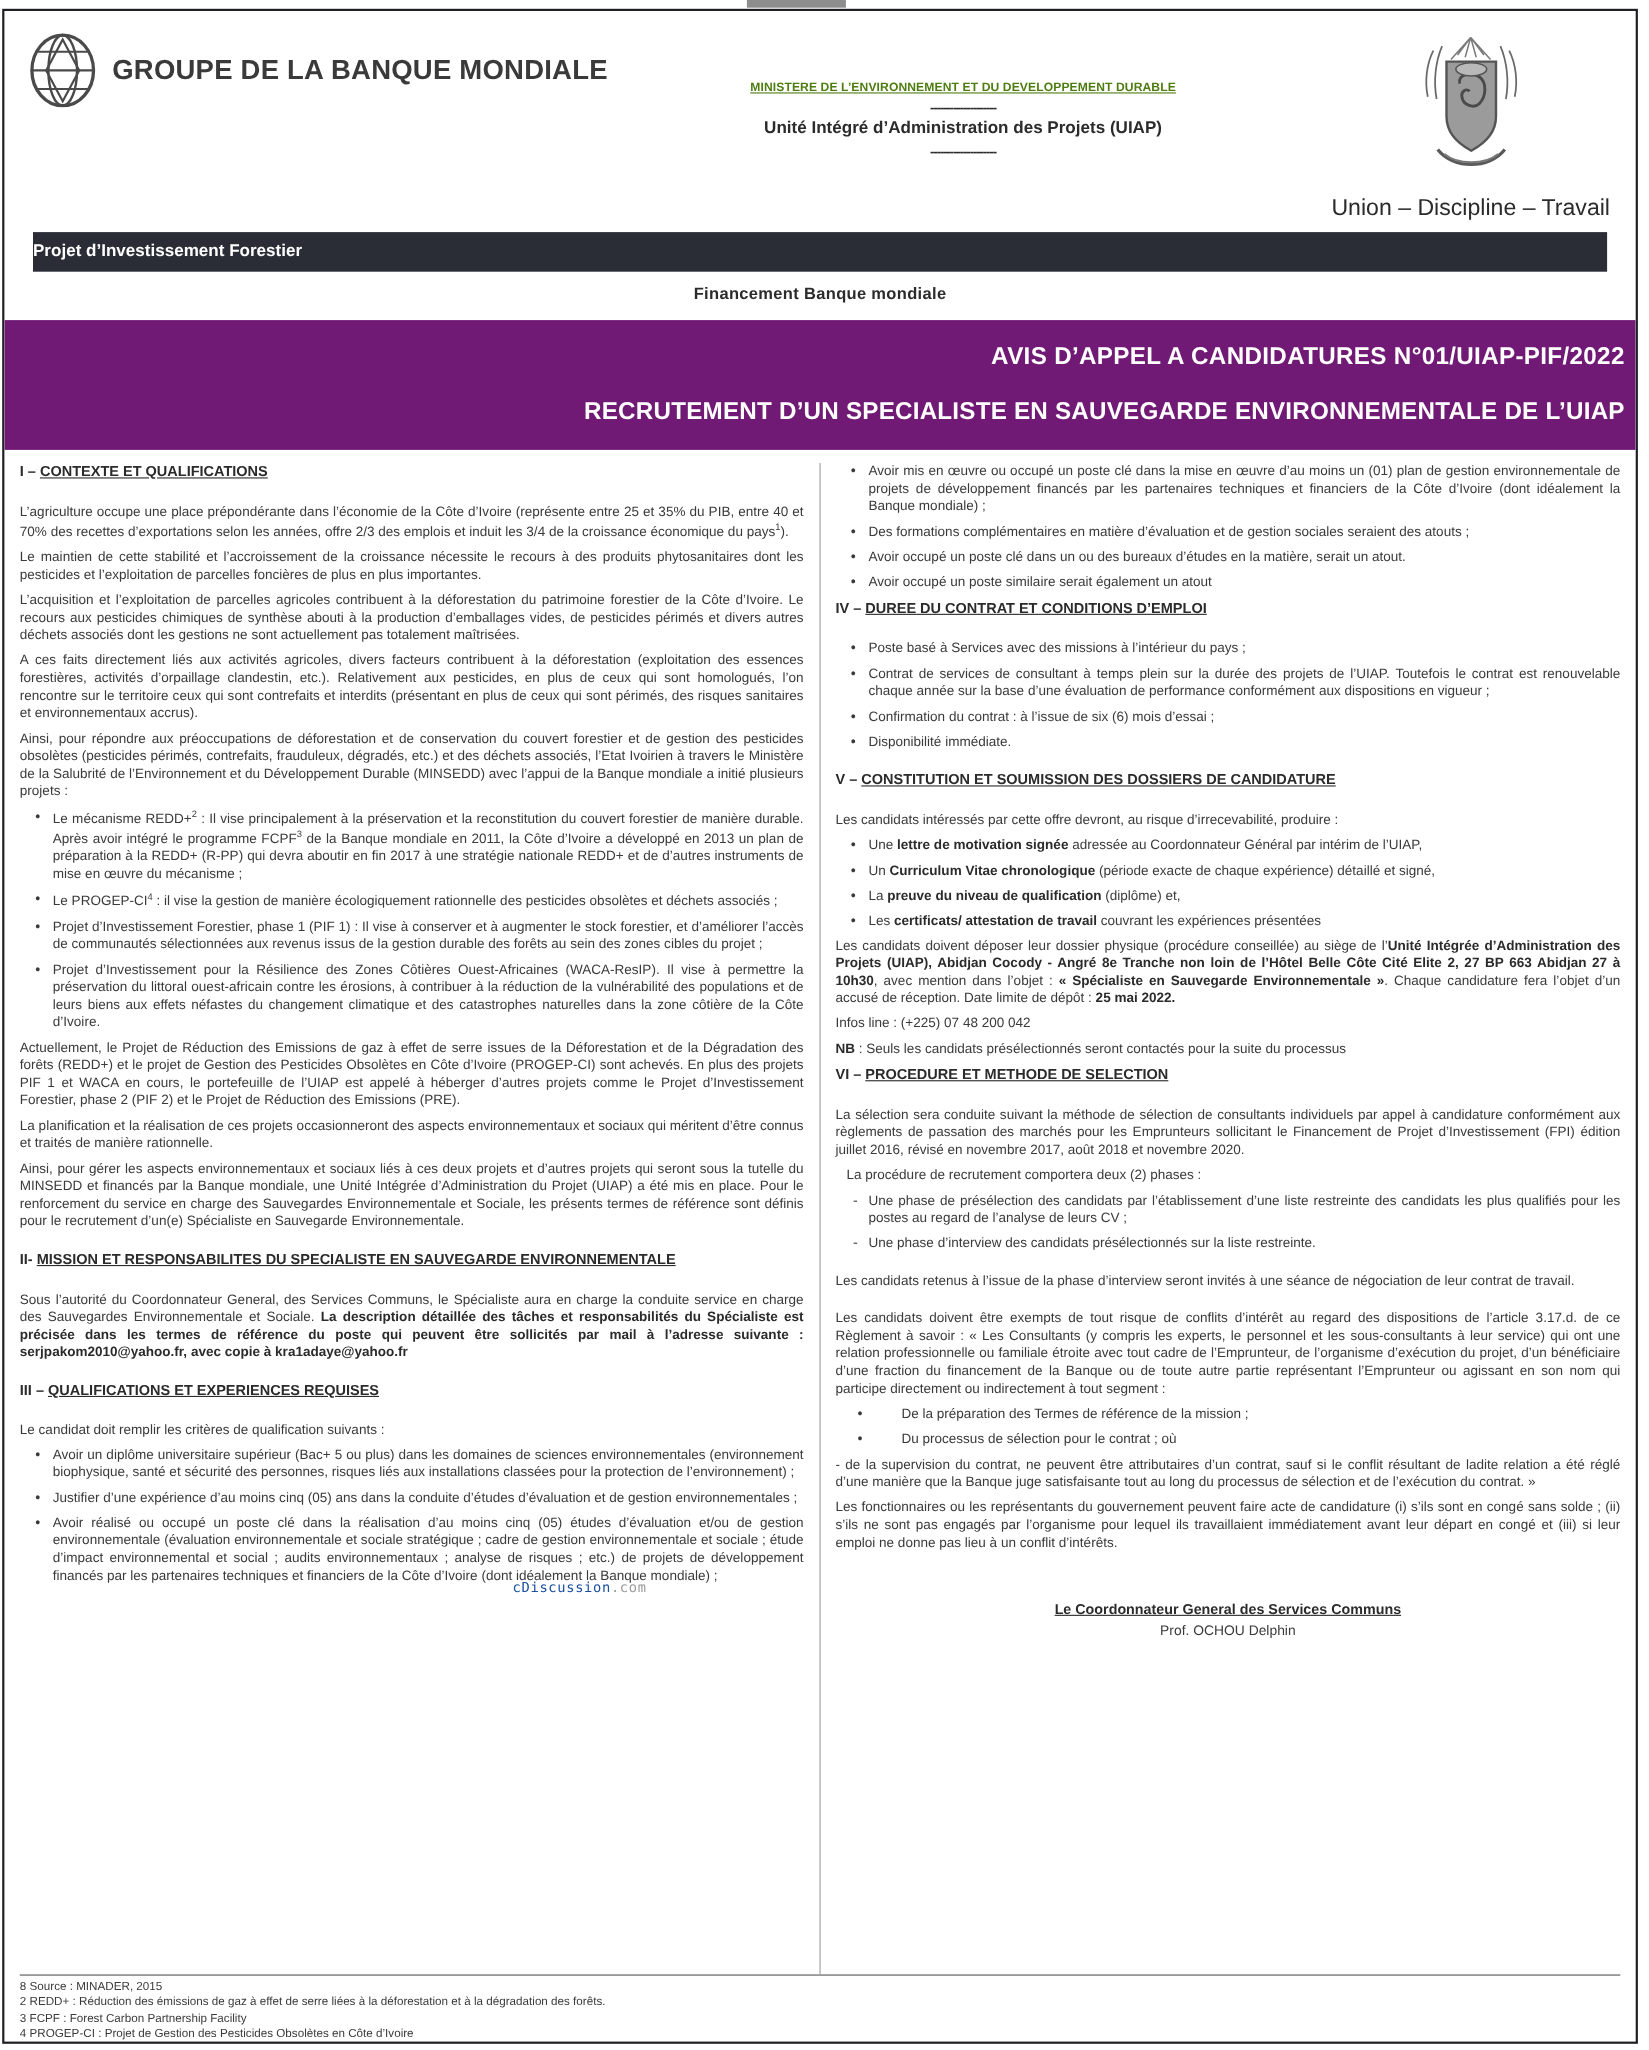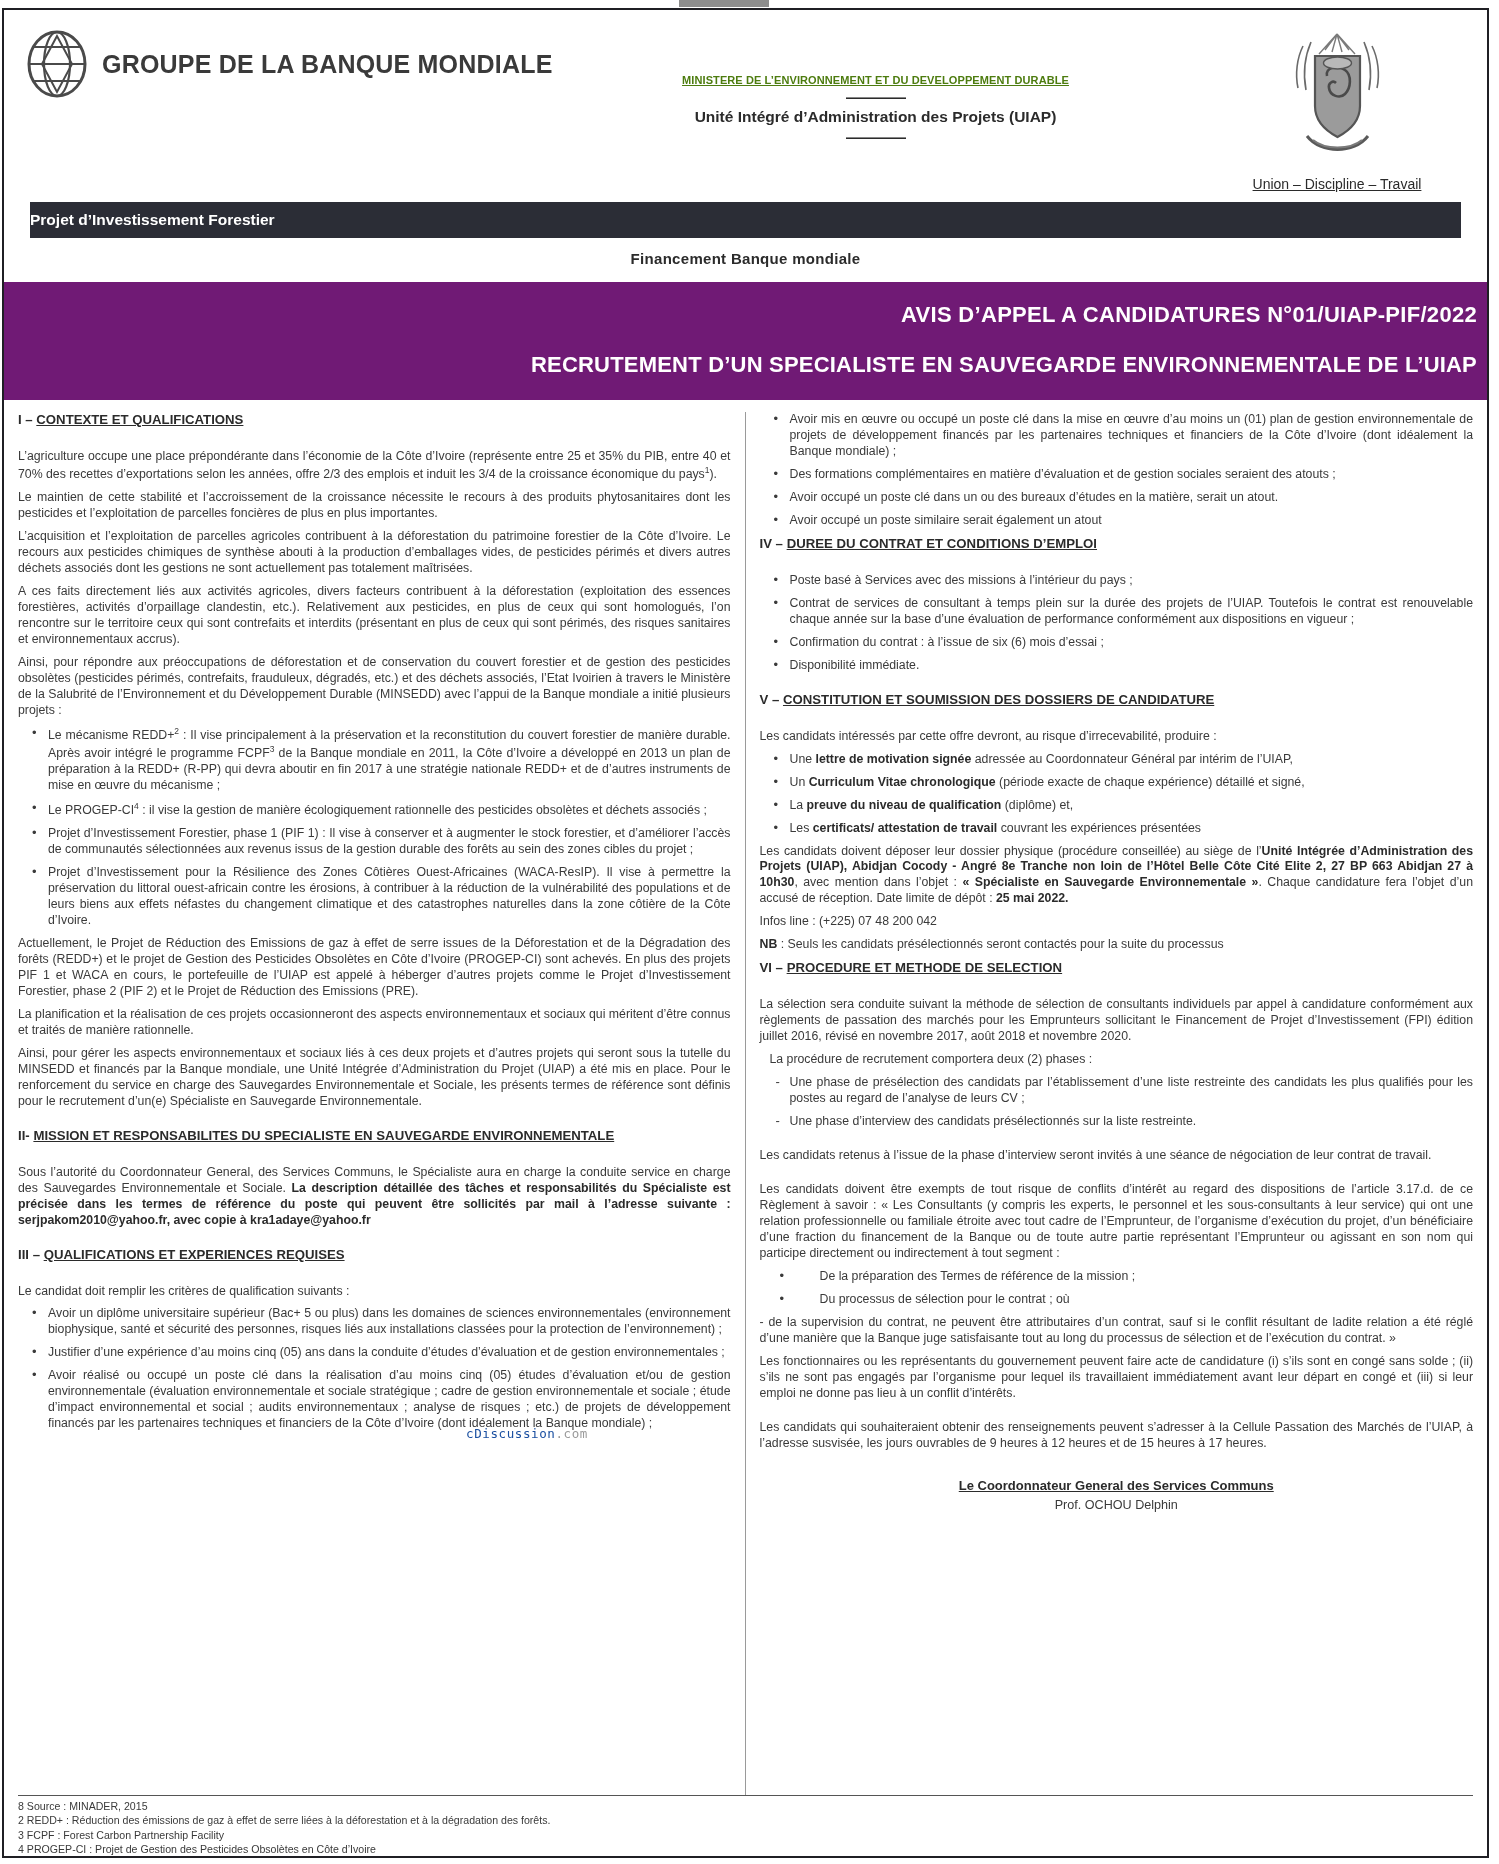--- a/index.html
+++ b/index.html
@@ -31,21 +31,21 @@
   .wb-name {
     font-size:25px; font-weight:bold; letter-spacing:.2px;
     color:#3a3a3a; margin-left:14px; white-space:nowrap;
   }
   .hdr-mid { flex:1 1 auto; text-align:center; padding-top:58px; }
   .min-line { font-size:11px; font-weight:bold; color:#4d7c0f; letter-spacing:.1px;text-decoration:underline; }
   .dots { font-size:12px; font-weight:bold; letter-spacing:-1px; color:#2b2b2b; margin:5px 0 3px; }
   .uiap-line { font-size:15.5px; font-weight:bold; color:#2b2b2b; }
   .crest-wrap { width:300px; text-align:center; padding-top:14px; }
   .crest { width:105px; height:130px; display:inline-block; }
-  .motto { font-size:14px; color:#2b2b2b; margin-top:12px; white-space:nowrap;text-decoration:underline; }
+  .motto { font-size:21px; color:#2b2b2b; margin-top:12px; white-space:nowrap; }
 
   .band {
     background:#2b2d36; color:#fff; text-align:left;
     font-weight:bold; font-size:15.5px;
     padding:9px 0; margin:10px 26px 0 26px;
   }
   .fin {
     text-align:center; font-size:15px; font-weight:bold;
     color:#2b2b2b; margin-top:10px; line-height:1.45;
   }
@@ -263,21 +263,20 @@
         <p class="t">Les candidats retenus à l’issue de la phase d’interview seront invités à une séance de négociation de leur contrat de travail.</p>
         <div class="sp-md"></div>
         <p class="t">Les candidats doivent être exempts de tout risque de conflits d’intérêt au regard des dispositions de l’article 3.17.d. de ce Règlement à savoir : « Les Consultants (y compris les experts, le personnel et les sous-consultants à leur service) qui ont une relation professionnelle ou familiale étroite avec tout cadre de l’Emprunteur, de l’organisme d’exécution du projet, d’un bénéficiaire d’une fraction du financement de la Banque ou de toute autre partie représentant l’Emprunteur ou agissant en son nom qui participe directement ou indirectement à tout segment :</p>
         <ul class="b wide">
           <li>De la préparation des Termes de référence de la mission ;</li>
           <li>Du processus de sélection pour le contrat ; où</li>
         </ul>
         <p class="t"> - de la supervision du contrat, ne peuvent être attributaires d’un contrat, sauf si le conflit résultant de ladite relation a été réglé d’une manière que la Banque juge satisfaisante tout au long du processus de sélection et de l’exécution du contrat. »</p>
         <p class="t">Les fonctionnaires ou les représentants du gouvernement peuvent faire acte de candidature (i) s’ils sont en congé sans solde ; (ii) s’ils ne sont pas engagés par l’organisme pour lequel ils travaillaient immédiatement avant leur départ en congé et (iii) si leur emploi ne donne pas lieu à un conflit d’intérêts.</p>
         <div class="sp-md"></div>
-        <p class="t">Les candidats qui souhaiteraient obtenir des renseignements peuvent s’adresser à la Cellule Passation des Marchés de l’UIAP, à l’adresse susvisée, les jours ouvrables de 9 heures à 12 heures et de 15 heures à 17 heures.</p>
 
         <div class="sign">
           <div class="s1">Le Coordonnateur General des Services Communs</div>
           <div class="s2">Prof. OCHOU Delphin</div>
         </div>
       </div>
     </div>
 
     <div class="fnotes">
       <div>8 Source : MINADER, 2015</div>

